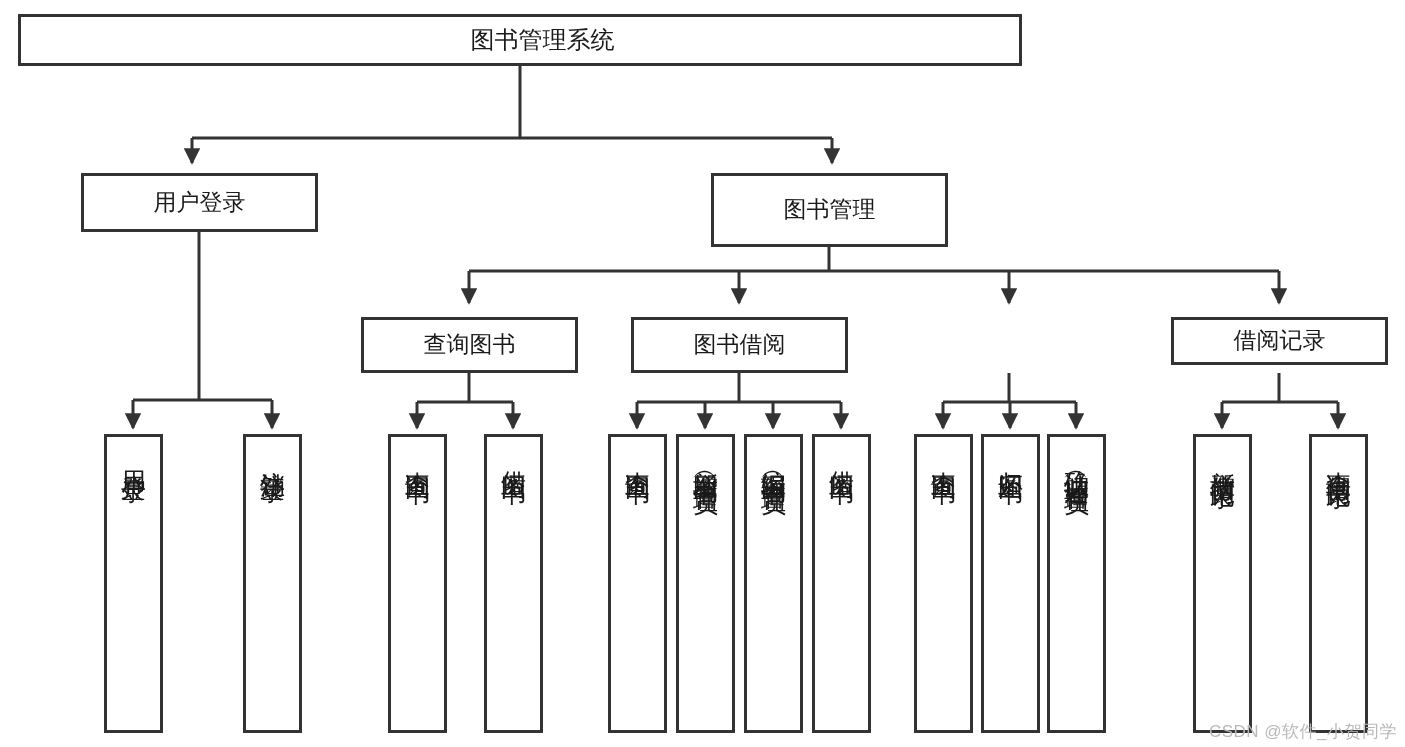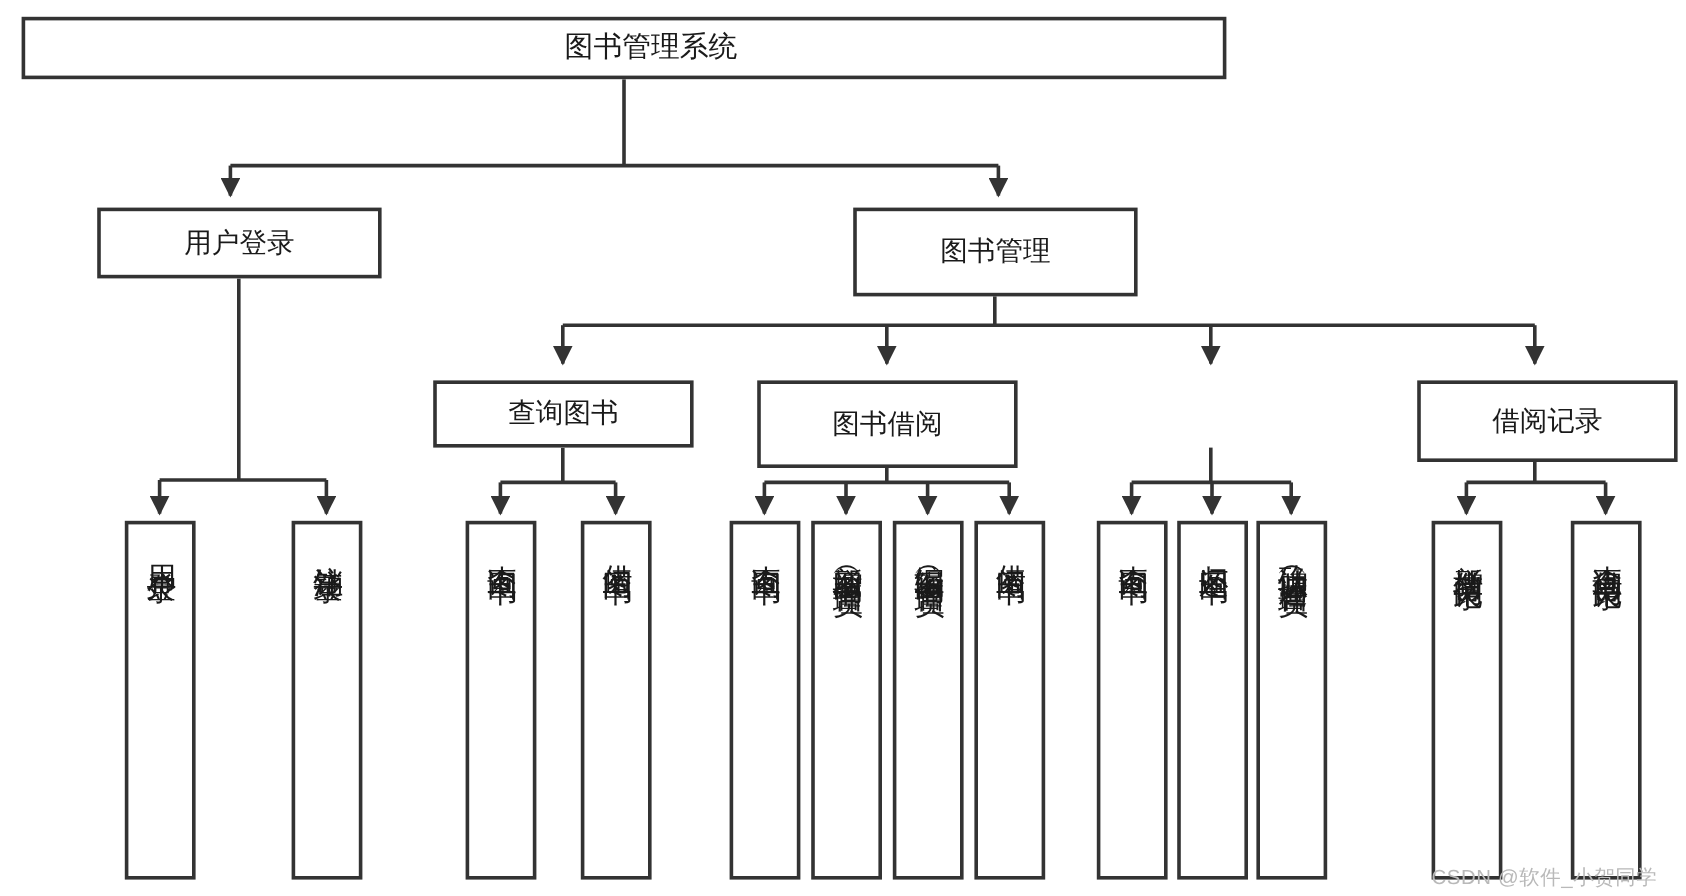--- a/index.html
+++ b/index.html
@@ -54,21 +54,21 @@
   .node.vert .label {
     writing-mode: vertical-rl;
     text-orientation: upright;
     font-size: 25px;
     letter-spacing: 3px;
     line-height: 1;
     white-space: nowrap;
   }
   .watermark {
     position: absolute;
-    right: 24px;
+    right: 8px;
     bottom: 4px;
     font-size: 17px;
     color: #b9b9b9;
     letter-spacing: 0.5px;
     white-space: nowrap;
   }
 </style>
 </head>
 <body>
 
@@ -131,24 +131,24 @@
   <div class="node horiz" style="left:81px; top:173px; width:237px; height:59px;">
     <span class="label">用户登录</span>
   </div>
   <div class="node horiz" style="left:711px; top:173px; width:237px; height:74px;">
     <span class="label">图书管理</span>
   </div>
 
   <div class="node horiz" style="left:361px; top:317px; width:217px; height:56px;">
     <span class="label">查询图书</span>
   </div>
-  <div class="node horiz" style="left:631px; top:317px; width:217px; height:73px;">
+  <div class="node horiz" style="left:631px; top:317px; width:217px; height:56px;">
     <span class="label">图书借阅</span>
   </div>
-  <div class="node horiz" style="left:1171px; top:317px; width:217px; height:68px;margin-left:10px;">
+  <div class="node horiz" style="left:1171px; top:317px; width:217px; height:48px;">
     <span class="label">借阅记录</span>
   </div>
 
   <div class="node vert" style="left:104px; top:434px; width:59px; height:299px;">
     <span class="label">用户登录</span>
   </div>
   <div class="node vert" style="left:243px; top:434px; width:59px; height:299px;">
     <span class="label">注销登录</span>
   </div>
 

